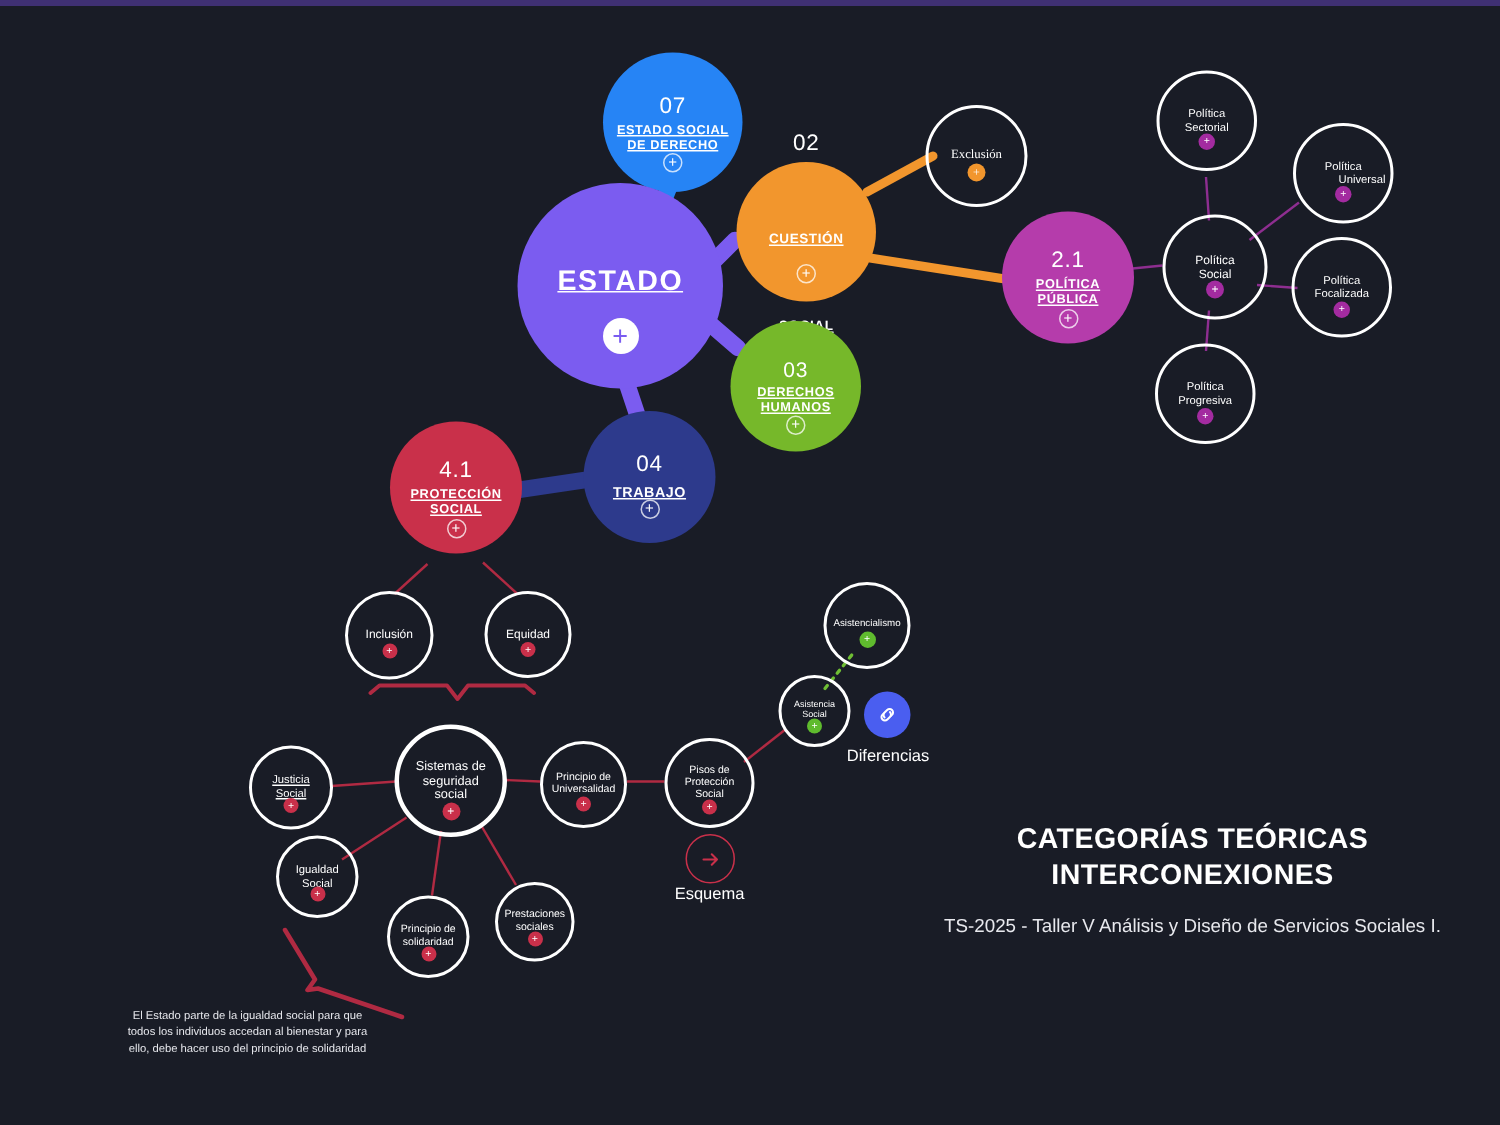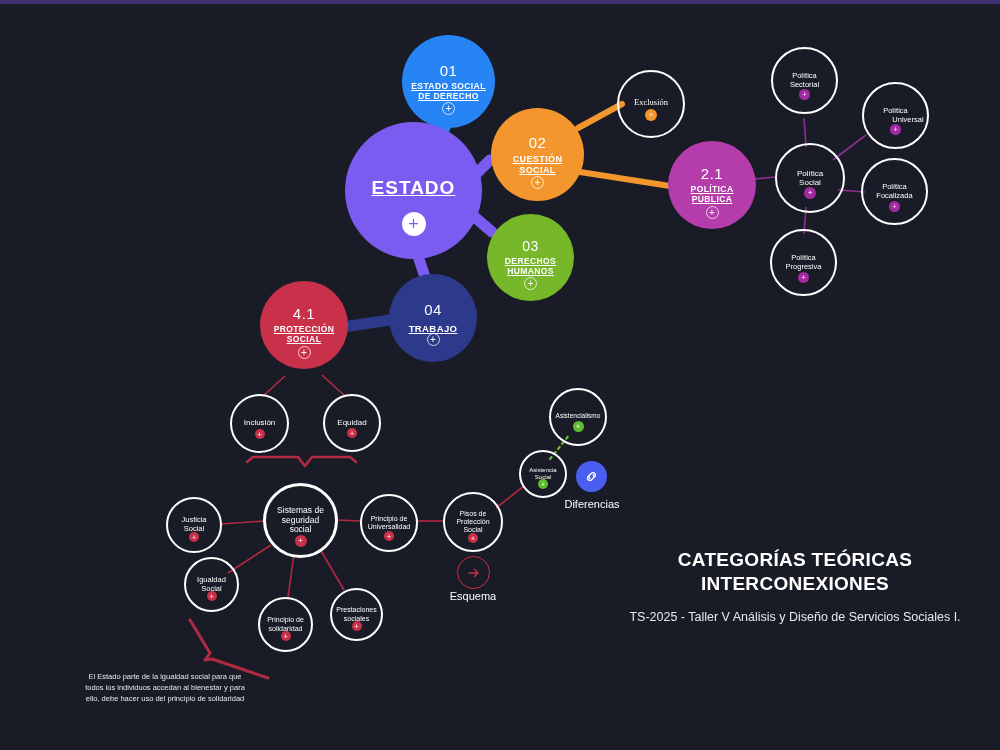--- a/index.html
+++ b/index.html
@@ -129,32 +129,32 @@
   <path d="M 294,554 L 288,597" stroke="#b02a42" stroke-width="1.6" fill="none"></path>
   <path d="M 320,549 L 344,590" stroke="#b02a42" stroke-width="1.6" fill="none"></path>
   <path d="M 496,508 L 524,486" stroke="#b02a42" stroke-width="1.6" fill="none"></path>
 
   <path d="M 550,459 L 570,434" stroke="#6fbe34" stroke-width="2.2" fill="none" stroke-dasharray="2.5 4" stroke-linecap="round"></path>
 
   <path d="M 190,620 L 210,653 L 205,660 L 212,659 L 268,678" stroke="#b02a42" stroke-width="3" fill="none" stroke-linejoin="round" stroke-linecap="round"></path>
 </svg>
 
 <div class="node" style="left:402px;top:35px;width:93px;height:93px;background:#2684f5;">
-  <div class="num" style="font-size:15px;margin-bottom:3px;">01</div>
+  <div class="num" style="font-size:15px;margin-bottom:3px;">07</div>
   <div class="ttl" style="font-size:8.5px;">ESTADO SOCIAL</div>
   <div class="ttl" style="font-size:8.5px;">DE DERECHO</div>
   <div class="plus outline" style="width:13px;height:13px;font-size:10px;bottom:13px;">+</div>
 </div>
 
 <div class="node" style="left:345px;top:122px;width:137px;height:137px;background:#7b5cf0;">
   <div class="ttl" style="font-size:19px;letter-spacing:1px;margin-bottom:6px;">ESTADO</div>
   <div class="plus white" style="width:24px;height:24px;font-size:18px;bottom:23px;">+</div>
 </div>
 
-<div class="node" style="left:491px;top:108px;width:93px;height:93px;background:#f2962d;">
+<div class="node" style="left:491px;top:108px;width:93px;height:93px;background:#f2962d;gap:47px;">
   <div class="num" style="font-size:15px;margin-bottom:3px;">02</div>
   <div class="ttl" style="font-size:9px;">CUESTIÓN</div>
   <div class="ttl" style="font-size:9px;">SOCIAL</div>
   <div class="plus outline" style="width:13px;height:13px;font-size:10px;bottom:12px;">+</div>
 </div>
 
 <div class="node" style="left:487px;top:214px;width:87px;height:87px;background:#76b82a;">
   <div class="num" style="font-size:14px;margin-bottom:3px;">03</div>
   <div class="ttl" style="font-size:8.5px;">DERECHOS</div>
   <div class="ttl" style="font-size:8.5px;">HUMANOS</div>
@@ -226,21 +226,21 @@
   <div class="plus solid" style="width:10px;height:10px;font-size:7px;background:#c9304a;bottom:12px;">+</div>
 </div>
 
 <div class="node hollow" style="left:263px;top:483px;width:75px;height:75px;border-width:3px;">
   <div class="lbl" style="font-size:8.5px;">Sistemas de</div>
   <div class="lbl" style="font-size:8.5px;">seguridad</div>
   <div class="lbl" style="font-size:8.5px;">social</div>
   <div class="plus solid" style="width:12px;height:12px;font-size:8px;background:#c9304a;bottom:8px;">+</div>
 </div>
 
-<div class="node hollow" style="left:166px;top:497px;width:56px;height:56px;">
+<div class="node hollow" style="left:166px;top:497px;width:56px;height:56px;text-decoration:underline;">
   <div class="lbl" style="font-size:7.5px;">Justicia</div>
   <div class="lbl" style="font-size:7.5px;">Social</div>
   <div class="plus solid" style="width:10px;height:10px;font-size:7px;background:#c9304a;bottom:9px;">+</div>
 </div>
 
 <div class="node hollow" style="left:184px;top:557px;width:55px;height:55px;">
   <div class="lbl" style="font-size:7.5px;">Igualdad</div>
   <div class="lbl" style="font-size:7.5px;">Social</div>
   <div class="plus solid" style="width:10px;height:10px;font-size:7px;background:#c9304a;bottom:9px;">+</div>
 </div>

